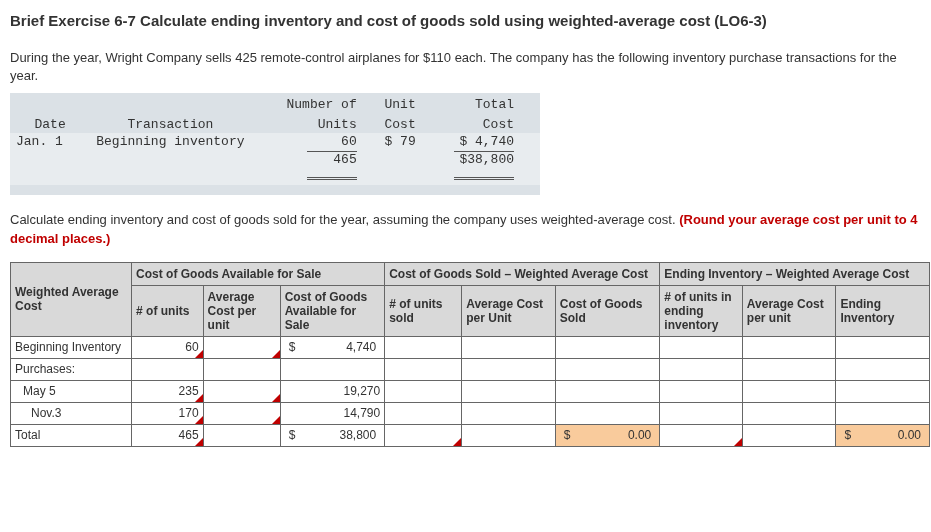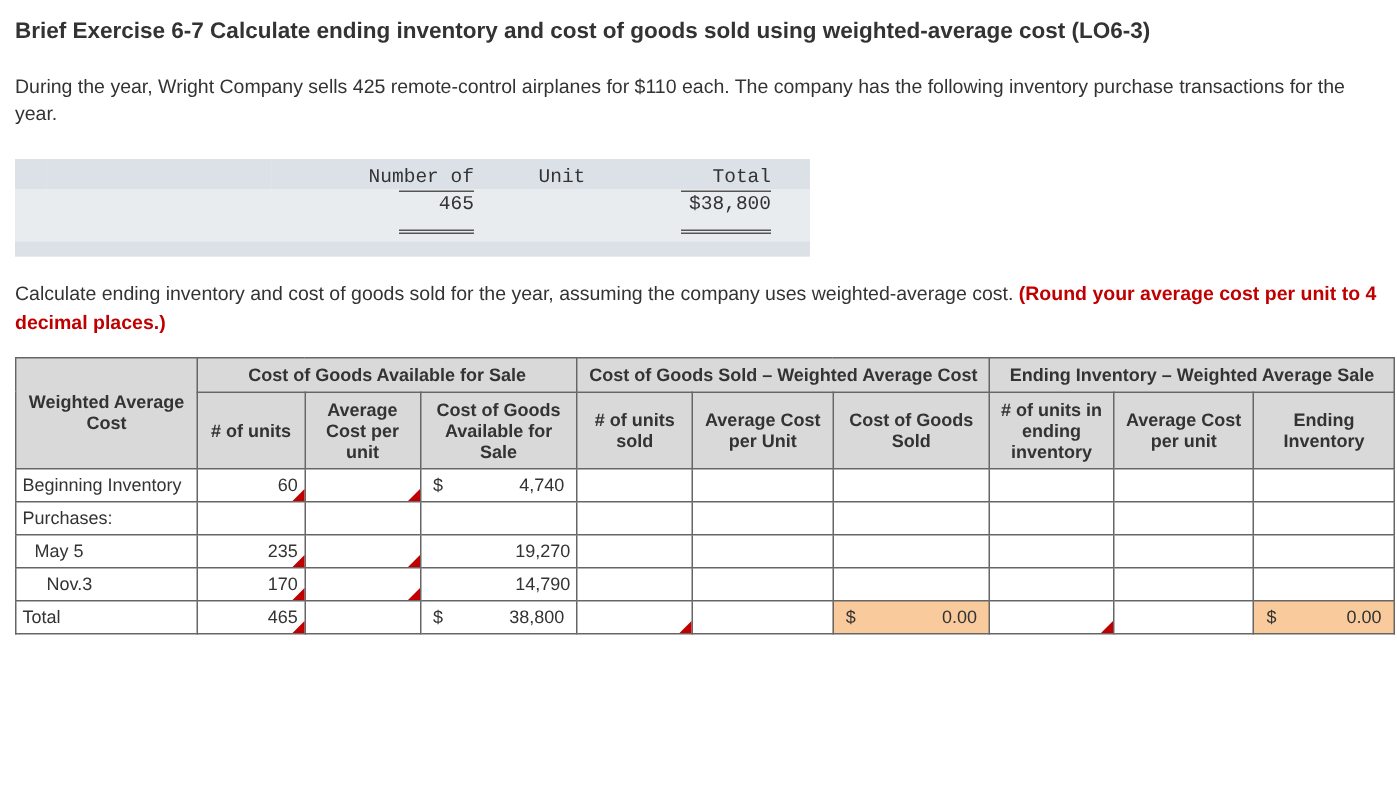--- a/index.html
+++ b/index.html
@@ -11,21 +11,21 @@
       width: 931px;
     }
     .title {
       font-weight: bold;
       font-size: 15px;
       margin-bottom: 18px;
       line-height: 1.4;
     }
     .intro {
       font-size: 13px;
-      margin-bottom: 21px;
+      margin-bottom: 8px;
       line-height: 1.4;
     }
     .tx-table {
       background: #e8ecef;
       border-collapse: collapse;
       font-family: 'Courier New', monospace;
       font-size: 13px;
       width: 530px;
       margin-bottom: 16px;
       padding-left: 48px;
@@ -43,21 +43,21 @@
       line-height: 1.4;
       margin-bottom: 14px;
     }
     .instructions .redbold { color: #c00000; font-weight: bold; }
     .ans-table { border-collapse: collapse; width: 920px; font-size: 12px; }
     .ans-table th, .ans-table td { border: 1px solid #666; }
     .ans-table th {
       background: #d9d9d9;
       font-weight: bold;
       padding: 4px;
-      text-align: center;
+      text-align: left;
     }
     .ans-table td { padding: 2px 4px; height: 22px; }
     .rowlabel { padding-left: 4px; }
     .cell-num { text-align: right; padding-right: 4px; }
     .cell-dollar { display: flex; justify-content: space-between; padding: 0 4px; }
     .corner { position: relative; }
     .corner::after {
       content: "";
       position: absolute;
       right: 0; bottom: 0;
@@ -76,20 +76,36 @@
 <table class="tx-table">
   <tbody>
       <tr class="tx-head">
     <td></td>
     <td style="width:150px"></td>
     <td class="num">Number of</td>
     <td class="num">Unit</td>
     <td class="num">Total</td>
     <td style="width:20px"></td>
   </tr>
+  <tr class="tx-head">
+    <td style="text-align:center">Date</td>
+    <td style="text-align:center">Transaction</td>
+    <td class="num">Units</td>
+    <td class="num">Cost</td>
+    <td class="num">Cost</td>
+    <td></td>
+  </tr>
+  <tr>
+    <td>Jan. 1</td>
+    <td>Beginning inventory</td>
+    <td class="num">60</td>
+    <td class="num">$ 79</td>
+    <td class="num">$ 4,740</td>
+    <td></td>
+  </tr>
   <tr>
     <td></td>
         <td></td>
     <td class="num"><span class="tx-underline" style="display:inline-block;min-width:50px">465</span></td>
     <td></td>
     <td class="num"><span class="tx-underline" style="display:inline-block;min-width:60px">$38,800</span></td>
     <td></td>
   </tr>
   <tr>
     <td></td>
@@ -108,21 +124,21 @@
 <div class="instructions">
   <span>Calculate ending inventory and cost of goods sold for the year, assuming the company uses weighted-average cost. </span><span class="redbold">(Round your average cost per unit to 4 decimal places.)</span>
 </div>
 
 <table class="ans-table">
   <tbody>
       <tr>
     <th rowspan="2" style="width:110px">Weighted Average Cost</th>
     <th colspan="3">Cost of Goods Available for Sale</th>
     <th colspan="3">Cost of Goods Sold – Weighted Average Cost</th>
-    <th colspan="3">Ending Inventory – Weighted Average Sale</th>
+    <th colspan="3">Ending Inventory – Weighted Average Cost</th>
   </tr>
   <tr>
     <th style="width:65px"># of units</th>
     <th style="width:70px">Average Cost per unit</th>
     <th style="width:95px">Cost of Goods Available for Sale</th>
     <th style="width:70px"># of units sold</th>
     <th style="width:85px">Average Cost per Unit</th>
     <th style="width:95px">Cost of Goods Sold</th>
     <th style="width:75px"># of units in ending inventory</th>
     <th style="width:85px">Average Cost per unit</th>

